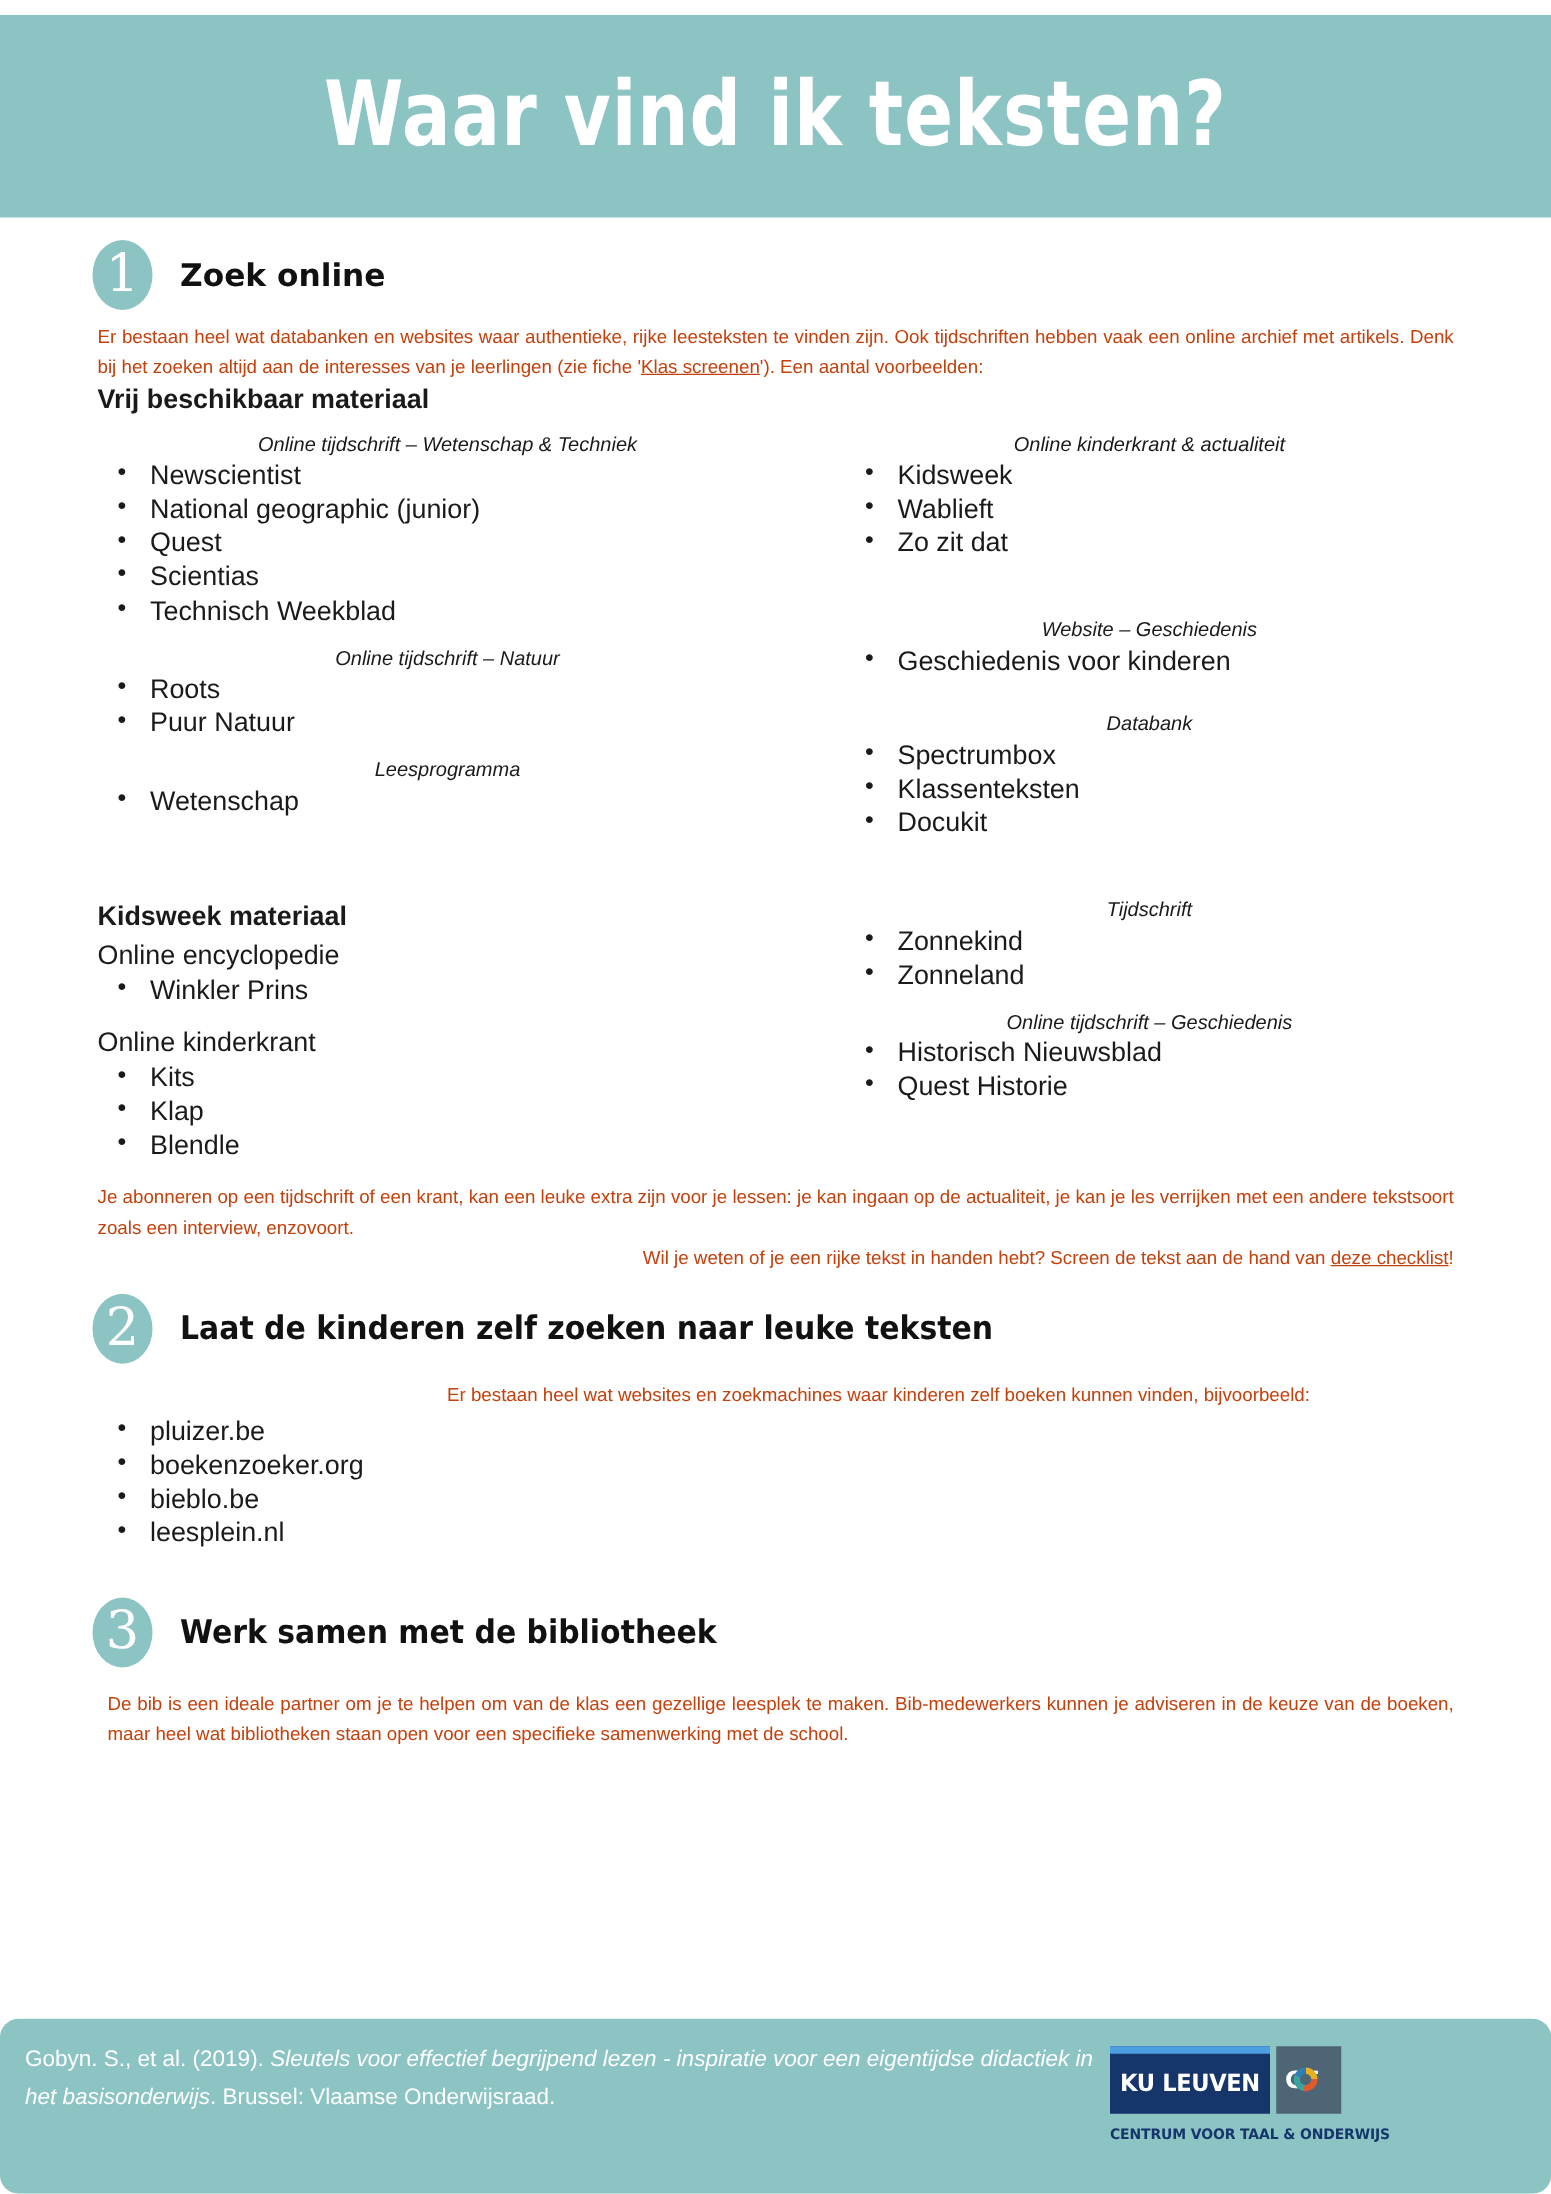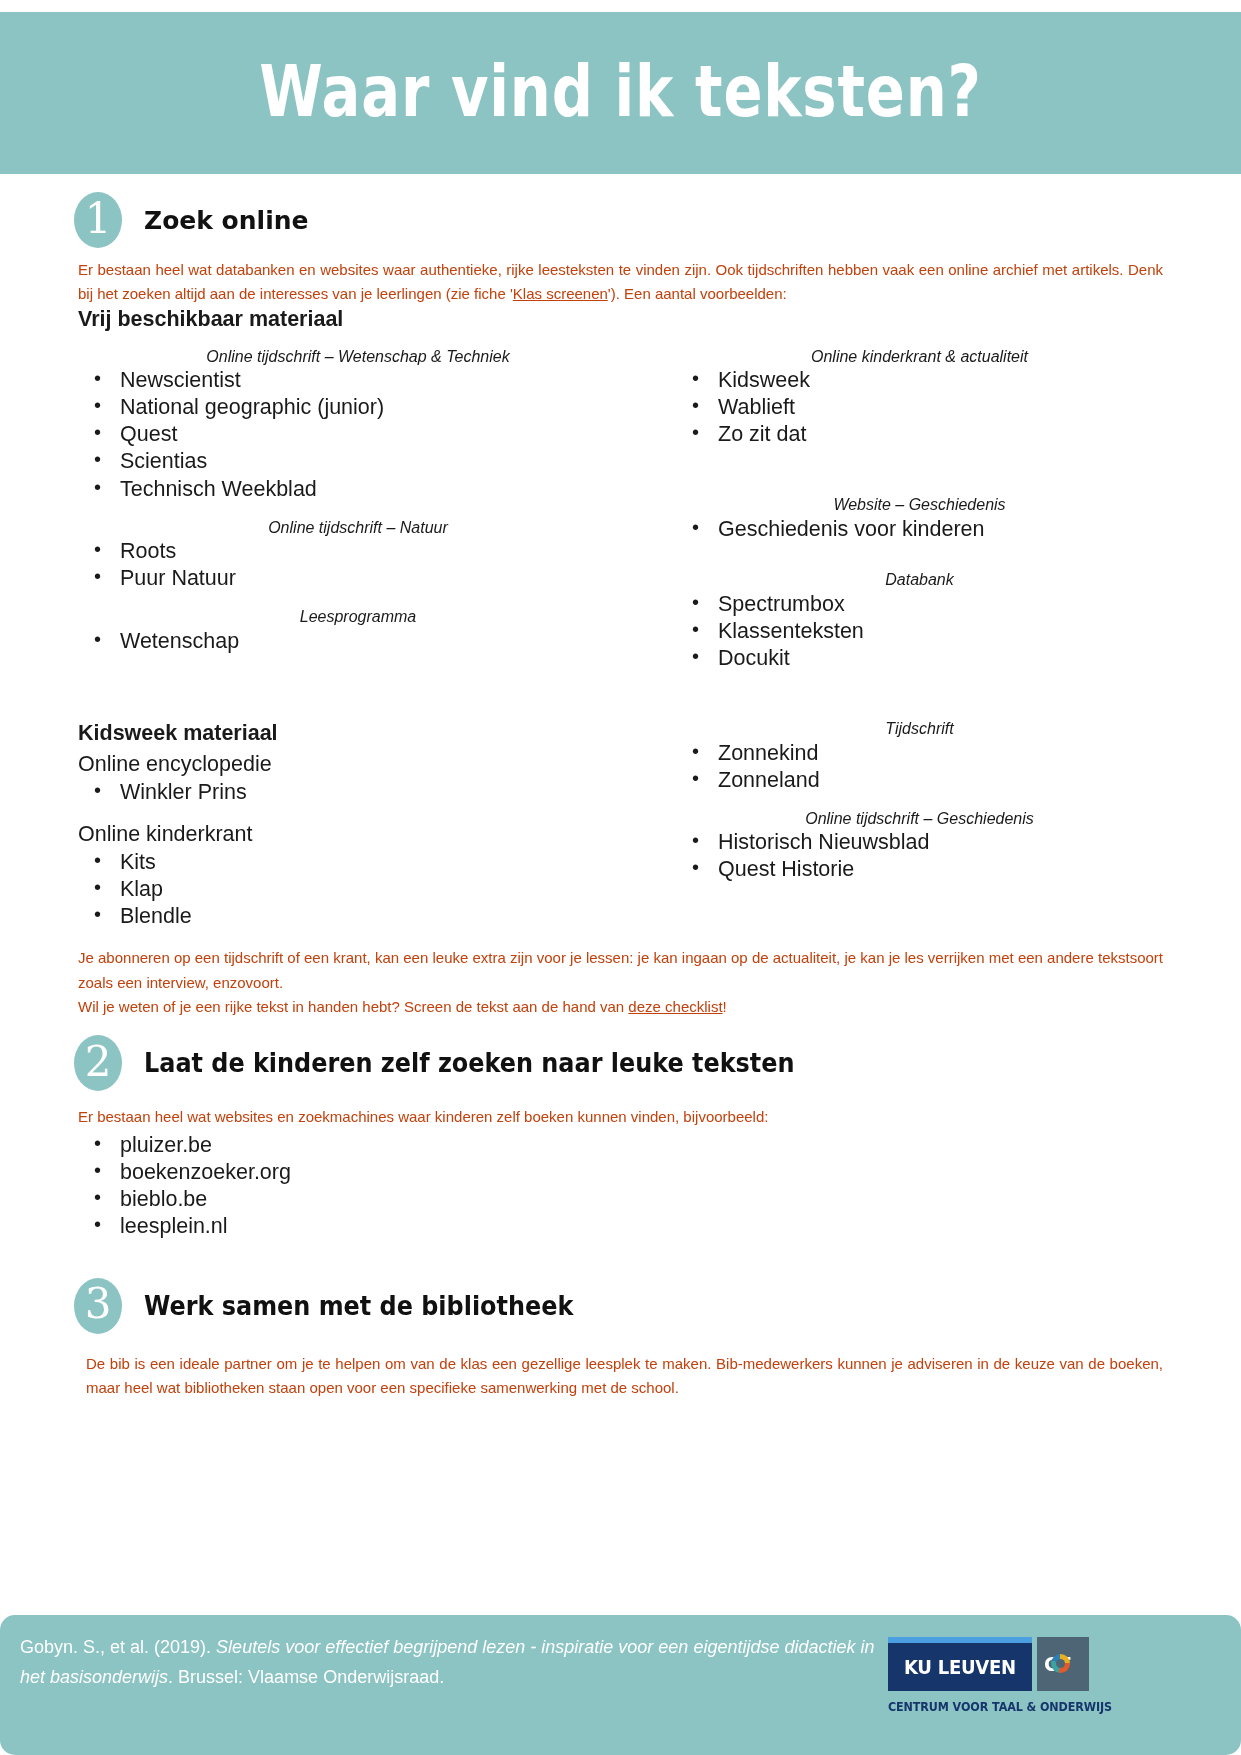--- a/index.html
+++ b/index.html
@@ -84,21 +84,21 @@
   }
 
   
   p.body {
     font-size: 15px;
     line-height: 1.62;
     text-align: justify;
     margin: 10px 0 0 0;
     color: #c2410c;
   }
-  p.body.left { text-align: left; }
+  p.body.left { text-align: right; margin-left: 40px; }
   .u { text-decoration: underline; }
 
   
   .cols {
     display: flex;
     margin-top: 14px;
   }
   .col-left  { width: 560px; flex: 0 0 560px; }
   .col-right { flex: 1 1 auto; padding-left: 38px; }
 
@@ -185,21 +185,21 @@
     box-sizing: border-box;
   }
   .footer-cite i { font-style: italic; }
 
   .logos {
     margin-left: 8px;
     padding-top: 4px;
   }
   .logo-row { display: flex; align-items: stretch; }
   .kul {
-    width: 144px;
+    width: 128px;
     height: 54px;
     background: #15356b;
     border-top: 6px solid #4c9fe0;
     box-sizing: border-box;
     display: flex;
     align-items: center;
     justify-content: center;
   }
   .kul span {
     color: #ffffff;

